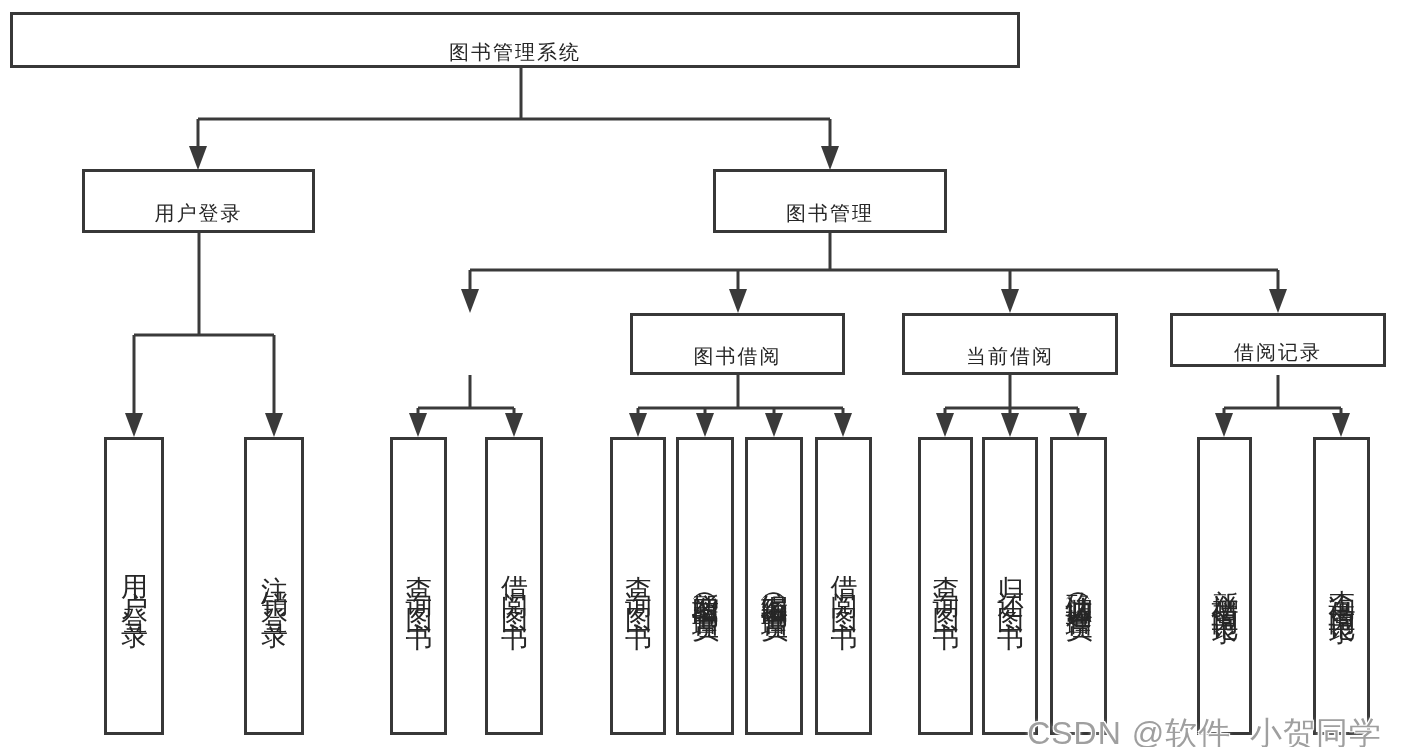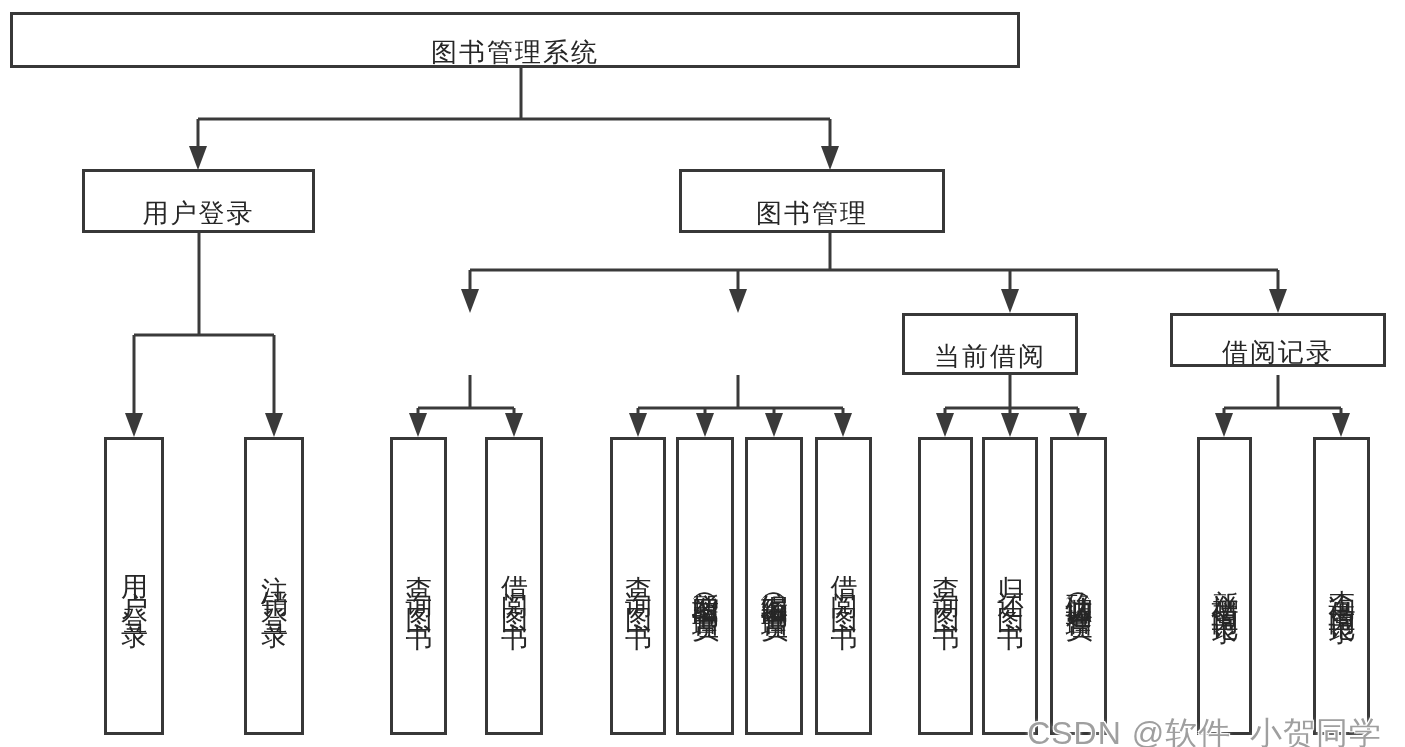--- a/index.html
+++ b/index.html
@@ -14,21 +14,21 @@
     background:var(--background);overflow:hidden;
   }
   #connectors{position:absolute;left:0;top:0;width:1405px;height:747px;}
   .ln{stroke:var(--line);stroke-width:3;fill:none;}
   .arrow{fill:var(--line);stroke:none;}
   .node{
     position:absolute;background:#fff;border:3px solid var(--box-border);
     display:flex;align-items:center;justify-content:center;
   }
   .hbox span{
-    font-size:26px;letter-spacing:2px;color:var(--text);white-space:nowrap;margin-top:24px;
+    font-size:20px;letter-spacing:2px;color:var(--text);white-space:nowrap;margin-top:24px;
   }
   .vbox{padding:4px 0;}
   .vlabel{
     writing-mode:vertical-rl;text-orientation:mixed;
     font-size:27px;line-height:1;color:var(--text);white-space:nowrap;
   }
   #watermark{
     position:absolute;top:712px;right:23px;z-index:5;
     font-size:32px;color:var(--watermark);letter-spacing:1px;white-space:nowrap;
     text-shadow:1px 1px 0 #fff,-1px -1px 0 #fff,1px -1px 0 #fff,-1px 1px 0 #fff,0 0 4px #fff;
@@ -108,25 +108,28 @@
     </g>
   </svg>
 
   <div class="node hbox" style="left:10px;top:12px;width:1010px;height:56px">
     <span>图书管理系统</span>
   </div>
 
   <div class="node hbox" style="left:82px;top:169px;width:233px;height:64px">
     <span>用户登录</span>
   </div>
-  <div class="node hbox" style="left:679px;top:169px;width:266px;height:64px">
+  <div class="node hbox" style="left:713px;top:169px;width:234px;height:64px">
     <span>图书管理</span>
   </div>
 
-  <div class="node hbox" style="left:902px;top:313px;width:176px;height:62px">
+  <div class="node hbox" style="left:630px;top:313px;width:215px;height:62px">
+    <span>图书借阅</span>
+  </div>
+  <div class="node hbox" style="left:902px;top:313px;width:216px;height:62px">
     <span>当前借阅</span>
   </div>
   <div class="node hbox" style="left:1170px;top:313px;width:216px;height:54px">
     <span>借阅记录</span>
   </div>
 
   <div class="node vbox" style="left:104px;top:437px;width:60px;height:298px">
     <span class="vlabel" style="letter-spacing: 16px;">用户登录</span>
   </div>
   <div class="node vbox" style="left:244px;top:437px;width:60px;height:298px">

